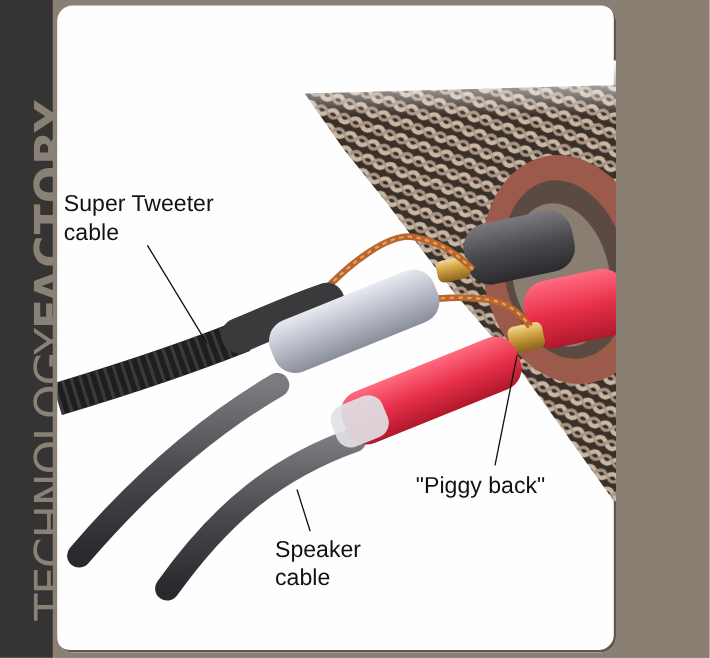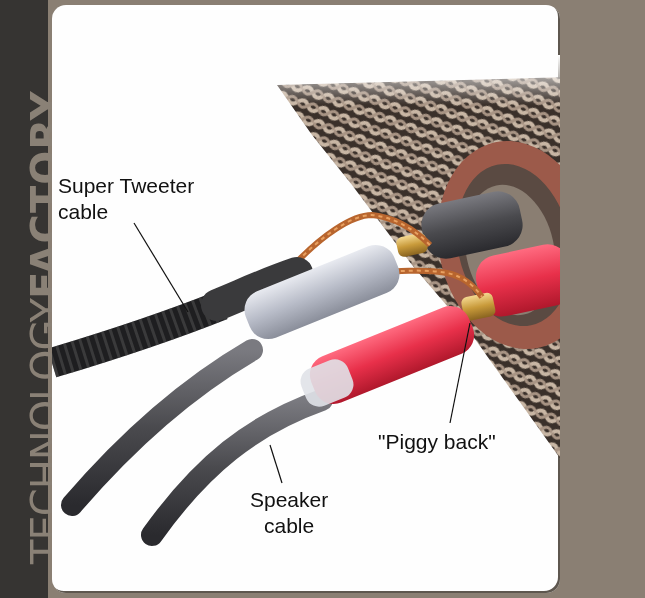--- a/index.html
+++ b/index.html
@@ -41,21 +41,21 @@
     .photo svg { position: absolute; left: 0; top: 0; }
     .label {
       position: absolute;
       color: #111;
       font-size: 21px;
       line-height: 26px;
       font-family: "Liberation Sans", sans-serif;
     }
     .label-tweeter { left: 6px; top: 168px; }
     .label-piggy { left: 326px; top: 424px; }
-    .label-speaker { left: 198px; top: 482px; text-align: center; }
+    .label-speaker { left: 198px; top: 482px; }
     .label span { display: block; }
   </style>
 </head>
 <body>
 
 <div class="frame">
   <div class="side-strip">
     <div class="brand">
       <span class="light">TECHNOLOGY</span><span class="bold">FACTORY</span>
     </div>

